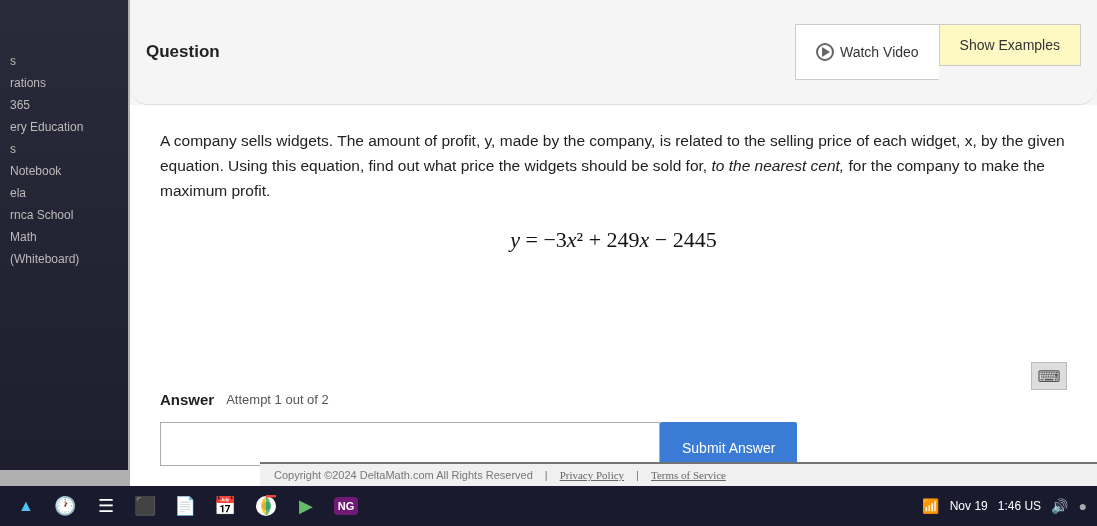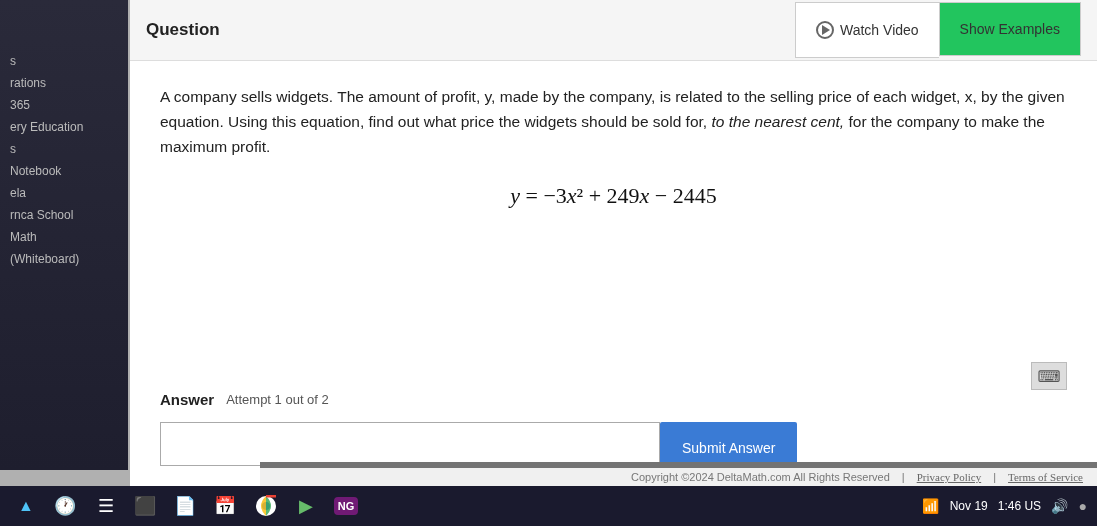--- a/index.html
+++ b/index.html
@@ -22,24 +22,25 @@
       bottom: 40px;
       background: #f5f5f5;
       display: flex;
       flex-direction: column;
     }
 
     
     .header-bar {
       display: flex;
       align-items: center;
-      padding: 2px 16px;
+      padding: 24px 16px;
       background: #f5f5f5;
       border-bottom: 1px solid #ddd;
       min-height: 60px;
+      border-radius: 18px;
     }
     .header-title {
       font-size: 17px;
       font-weight: bold;
       color: #222;
       flex: 1;
     }
     .header-buttons {
       display: flex;
       gap: 0;
@@ -68,27 +69,27 @@
     }
     .play-triangle {
       width: 0;
       height: 0;
       border-top: 5px solid transparent;
       border-bottom: 5px solid transparent;
       border-left: 8px solid #666;
       margin-left: 2px;
     }
     .show-examples-btn {
-      background: #22c55e;
+      background: #fef9c3;
       border: 1px solid #ccc;
       padding: 8px 20px;
       font-size: 14px;
       color: #333;
       cursor: pointer;
-      height: 54px;
+      height: 42px;
     }
 
     
     .question-content {
       padding: 24px 30px 20px 30px;
       background: white;
       flex: 1;
     }
     .question-text {
       font-size: 15.5px;
@@ -168,22 +169,21 @@
       left: 130px;
       right: 0;
       height: 24px;
       background: #f0f0f0;
       display: flex;
       align-items: center;
       padding: 0 14px;
       font-size: 11px;
       color: #777;
       gap: 12px;
-      border-top: 6px solid #737373;
-      justify-content: flex-end;
+      border-top: 2px solid #737373;
     }
     .footer-link {
       color: #666;
       text-decoration: underline;
       cursor: pointer;
       font-family: Liberation Serif, serif;
     }
 
     
     .taskbar {

